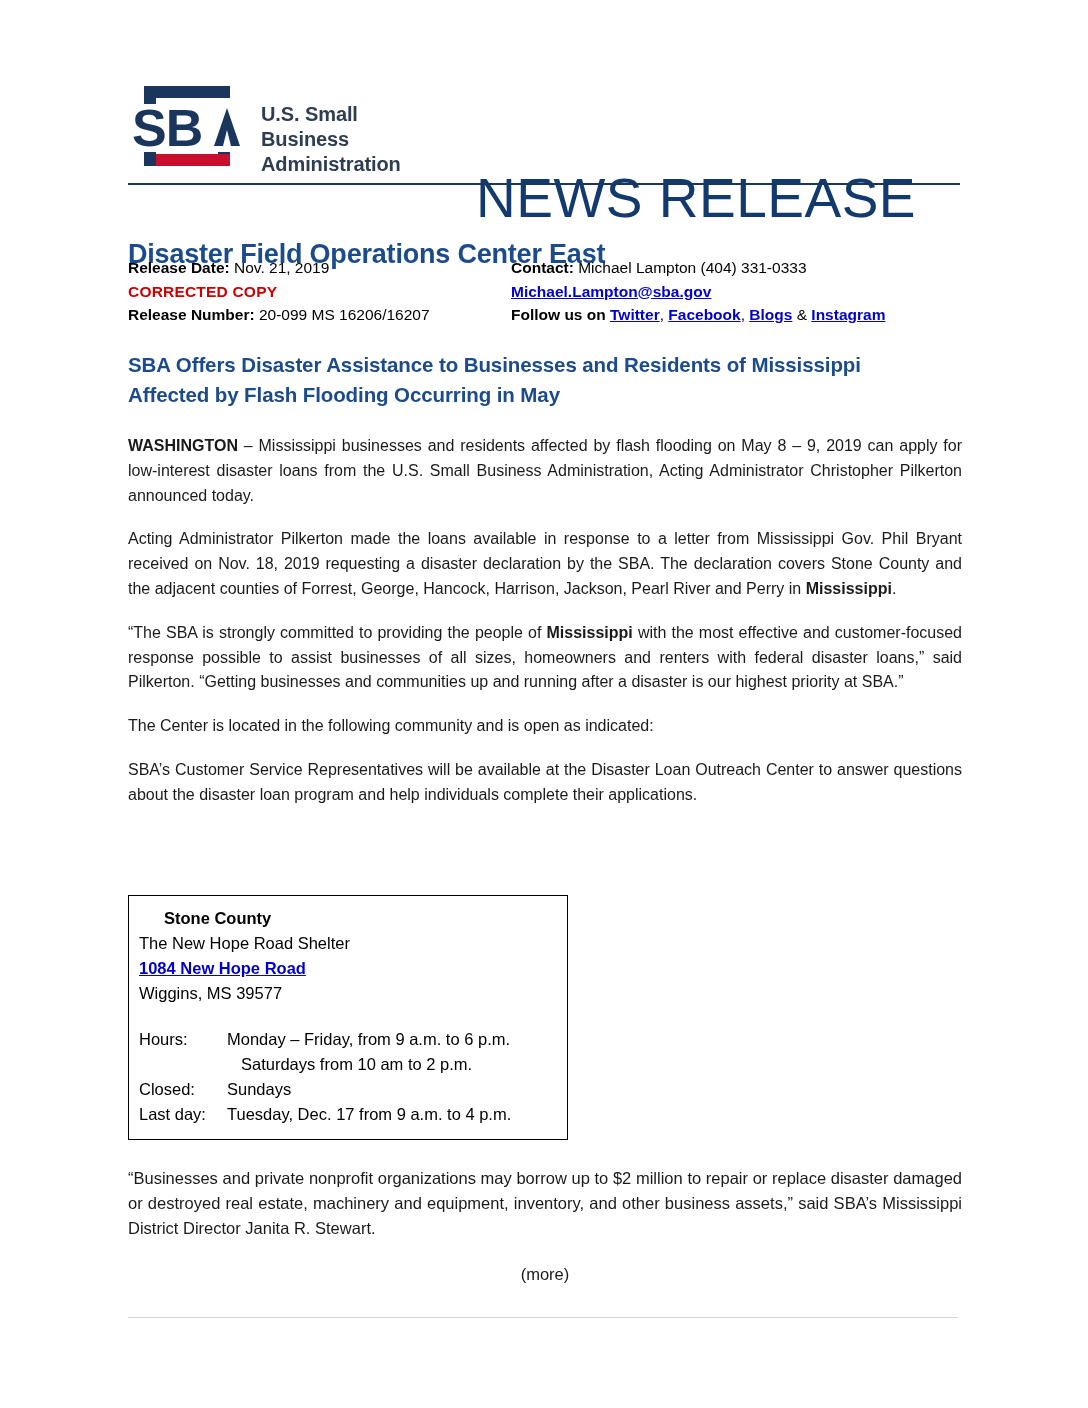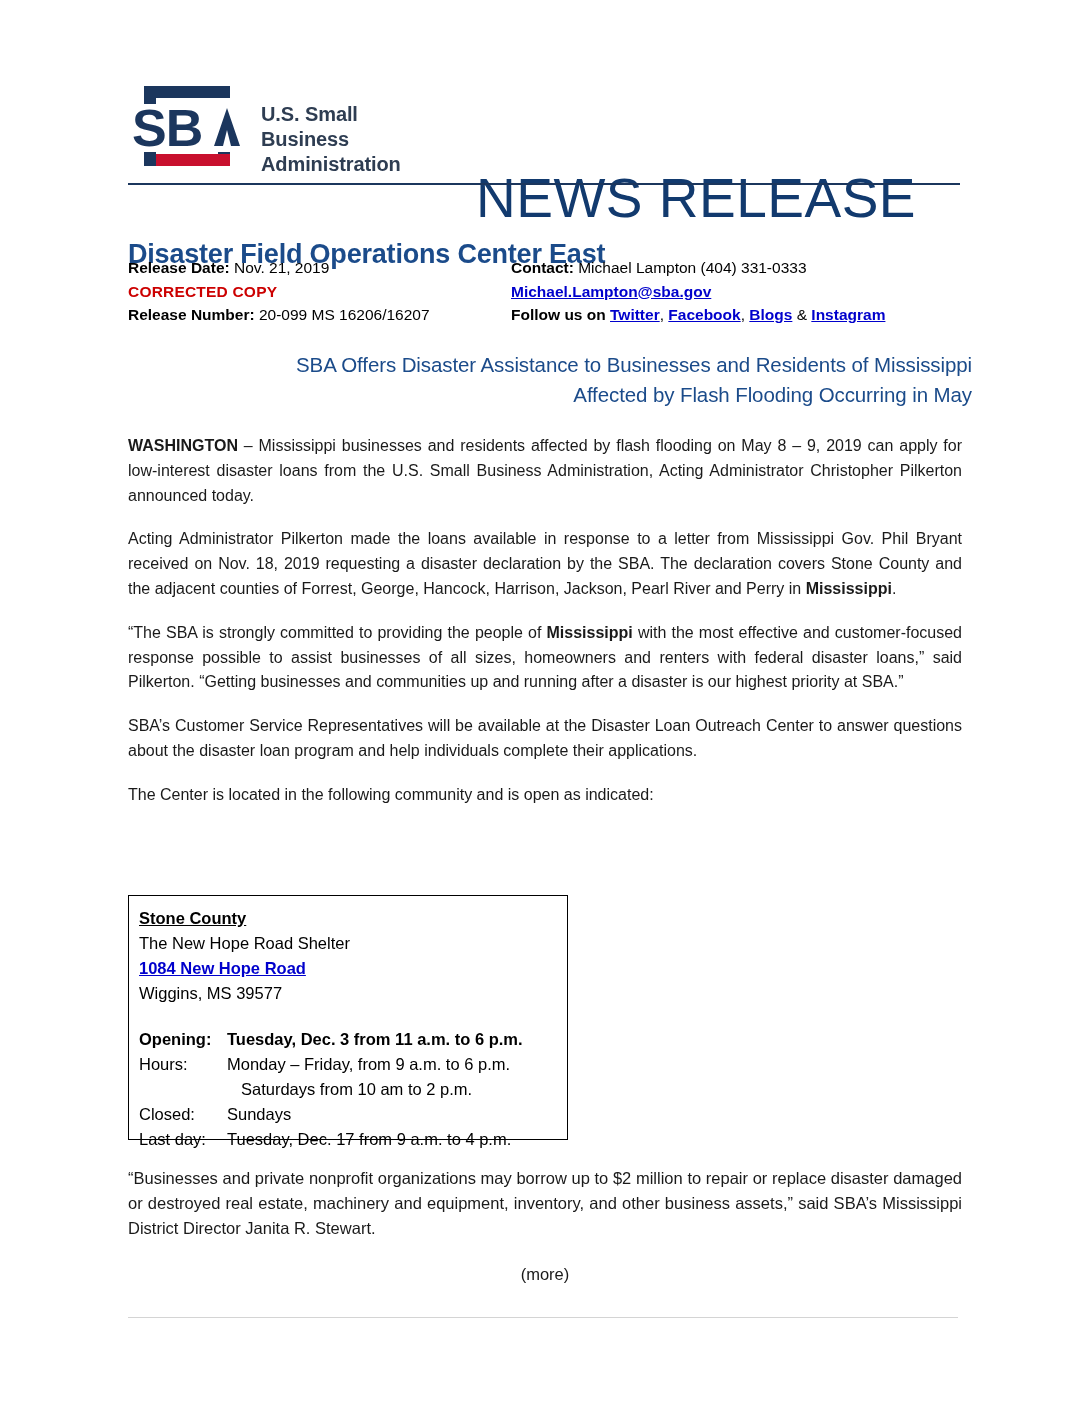--- a/index.html
+++ b/index.html
@@ -123,27 +123,27 @@
   .corrected { color: #cc0000; font-weight: bold; letter-spacing: 0.2px; }
   a.doclink, .doclink {
     color: #0000cc;
     text-decoration: underline;
     font-weight: bold;
   }
 
   
   .headline {
     position: absolute;
-    left: 140px;
+    left: 128px;
     top: 350px;
     width: 832px;
-    text-align: right;
+    text-align: left;
     font-size: 20.5px;
     line-height: 30px;
-    font-weight: normal;
+    font-weight: bold;
     color: #1b4b8a;
     letter-spacing: -0.1px;
   }
   .headline .hl-line { display: block; }
 
   
   .body-col {
     position: absolute;
     left: 128px;
     top: 434px;
@@ -166,22 +166,22 @@
     width: 440px;
     height: 245px;
     border: 1.8px solid #000000;
     box-sizing: border-box;
     padding: 10px 0 0 10px;
     font-size: 16.5px;
     line-height: 25px;
   }
   .loc-title {
     font-weight: bold;
-    text-decoration: underline;
     display: block;
+    margin-left: 25px;
   }
   .loc-line { display: block; white-space: nowrap; }
   .loc-spacer { display: block; height: 21px; }
   .hours-row {
     display: block;
     white-space: nowrap;
   }
   .hours-row .hk {
     display: inline-block;
     width: 88px;
@@ -292,35 +292,32 @@
     <span class="hl-line">Affected by Flash Flooding Occurring in May</span>
   </div>
 
   <div class="body-col">
     <p class="para"><b>WASHINGTON</b><span> – Mississippi businesses and residents affected by flash flooding on May 8 – 9, 2019 can apply for low-interest disaster loans from the U.S. Small Business Administration, Acting Administrator Christopher Pilkerton announced today.</span></p>
 
     <p class="para"><span>Acting Administrator Pilkerton made the loans available in response to a letter from Mississippi Gov. Phil Bryant received on Nov. 18, 2019 requesting a disaster declaration by the SBA.  The declaration covers Stone County and the adjacent counties of Forrest, George, Hancock, Harrison, Jackson, Pearl River and Perry in </span><b>Mississippi</b><span>.</span></p>
 
     <p class="para"><span>“The SBA is strongly committed to providing the people of </span><b>Mississippi</b><span> with the most effective and customer-focused response possible to assist businesses of all sizes, homeowners and renters with federal disaster loans,” said Pilkerton. “Getting businesses and communities up and running after a disaster is our highest priority at SBA.”</span></p>
 
+    <p class="para">The Center is located in the following community and is open as indicated:</p>
+
     <p class="para">SBA’s Customer Service Representatives will be available at the Disaster Loan Outreach Center to answer questions about the disaster loan program and help individuals complete their applications.</p>
-
-    <p class="para">The Center is located in the following community and is open as indicated:</p>
   </div>
 
   <div class="loc-box">
     <span class="loc-title">Stone County</span>
     <span class="loc-line">The New Hope Road Shelter</span>
     <span class="loc-line doclink">1084 New Hope Road</span>
     <span class="loc-line">Wiggins, MS 39577</span>
     <span class="loc-spacer"></span>
 
-    <span class="hours-row bold">
-      <span class="hk">Opening:</span><span class="hv">Tuesday, Dec. 3 from 11 a.m. to 6 p.m.</span>
-    </span>
     <span class="hours-row">
       <span class="hk">Hours:</span><span class="hv">Monday – Friday, from 9 a.m. to 6 p.m.</span>
     </span>
     <span class="hours-row indent">
       <span class="hk"></span><span class="hv">Saturdays from 10 am to 2 p.m.</span>
     </span>
     <span class="hours-row">
       <span class="hk">Closed:</span><span class="hv">Sundays</span>
     </span>
     <span class="hours-row">

